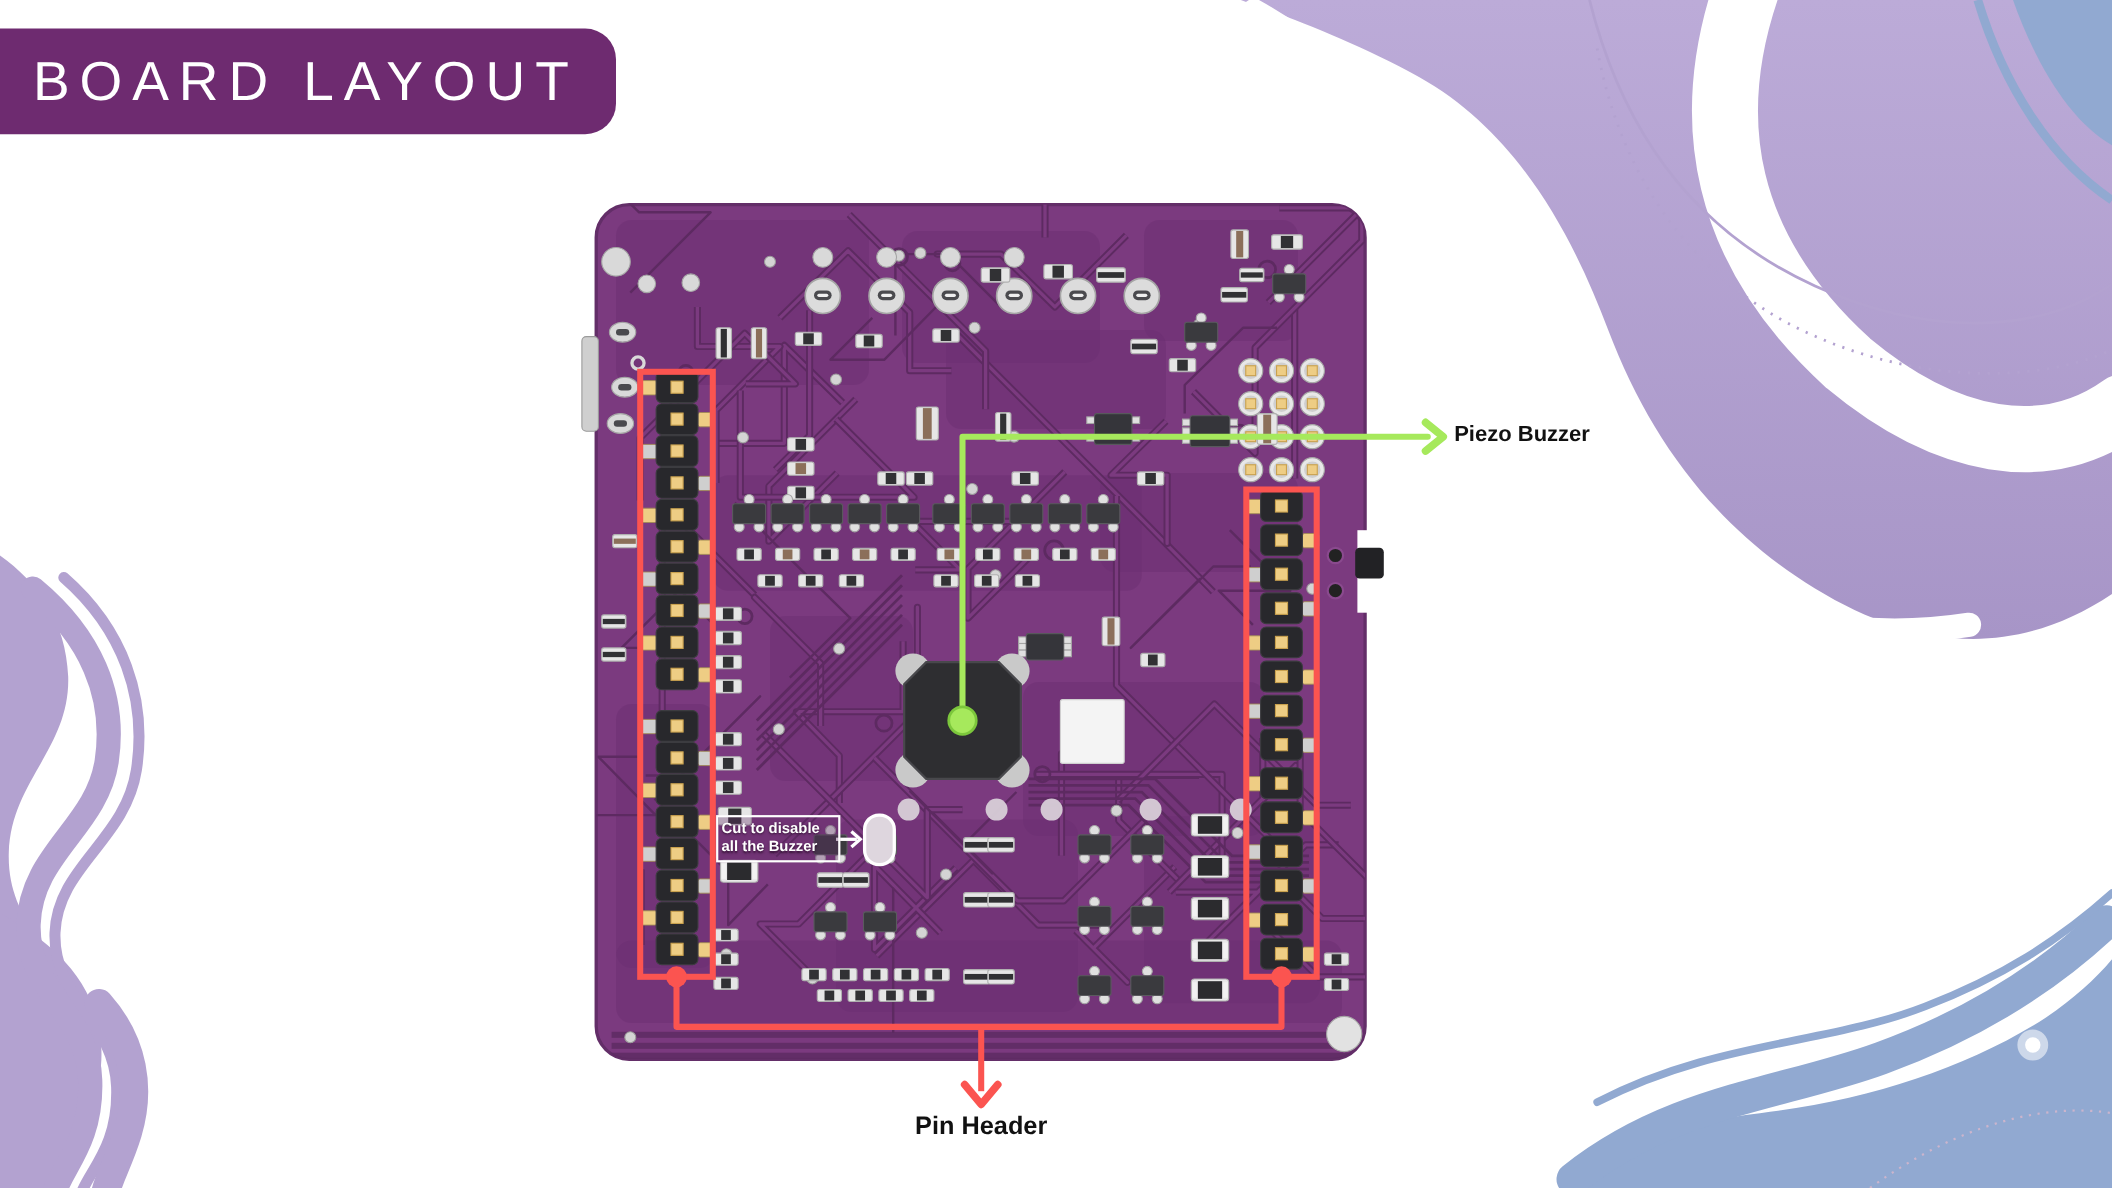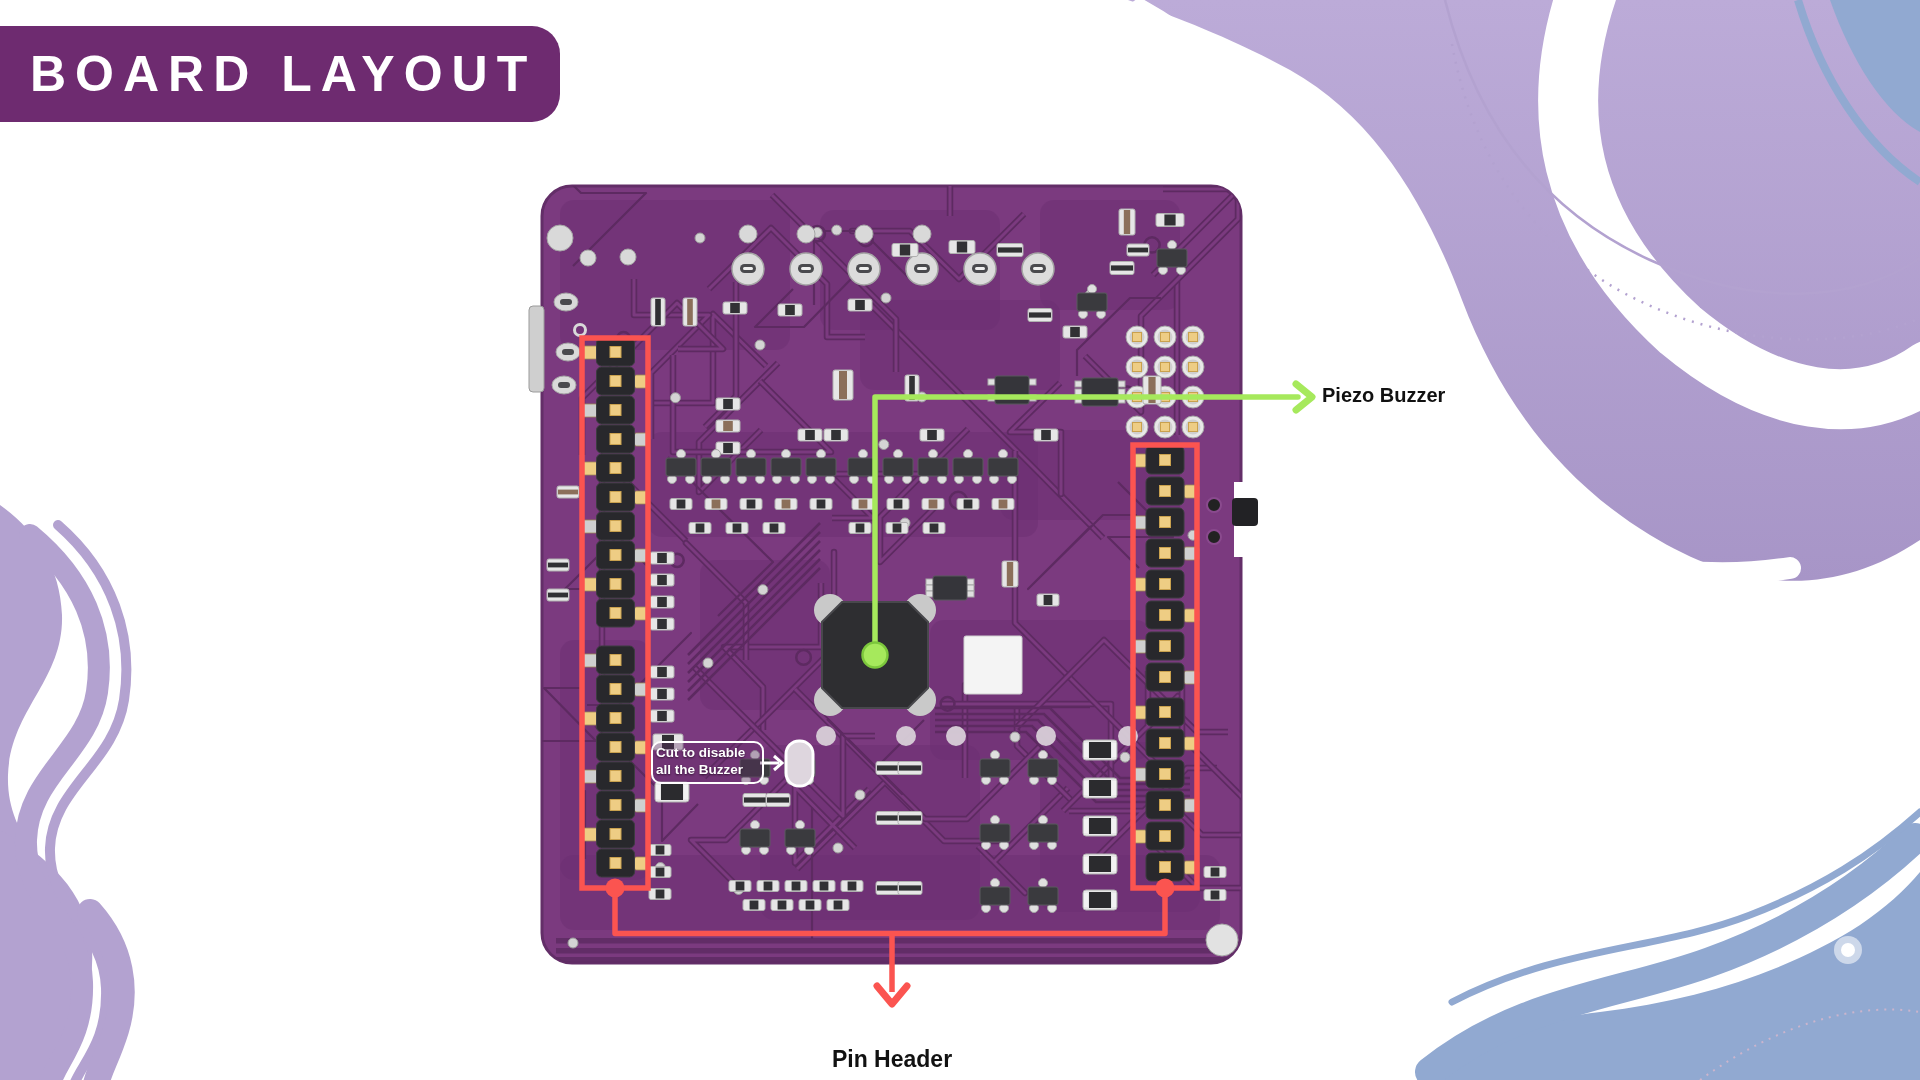--- a/index.html
+++ b/index.html
@@ -4,27 +4,27 @@
 <style>
   html,body{margin:0;padding:0;background:#fff;}
   .page{position:relative;width:1920px;height:1080px;overflow:hidden;background:#fff;
         font-family:"Liberation Sans",sans-serif;}
   .decor,.board-layer{position:absolute;inset:0;width:1920px;height:1080px;}
   .decor{z-index:0;}
   .board-layer{z-index:1;}
   .banner{position:absolute;left:0;top:26px;width:560px;height:96px;z-index:2;
           background:var(--banner-bg,#6e2b70);border-radius:0 28px 28px 0;
           display:flex;align-items:center;}
-  .banner span{color:#fff;font-weight:bold;font-size:50px;letter-spacing:9px;
+  .banner span{color:#fff;font-weight:normal;font-size:50px;letter-spacing:9px;
                padding-left:30px;white-space:nowrap;}
   .label{position:absolute;z-index:2;color:#111;font-weight:bold;}
   .label-piezo{left:1322px;top:384px;font-size:20px;text-align:center;}
-  .label-pinheader{left:792px;top:1010px;width:200px;text-align:center;font-size:23px;margin-top:36px;}
+  .label-pinheader{left:792px;top:1010px;width:200px;text-align:center;font-size:23px;}
   .cut-note{position:absolute;z-index:2;left:651px;top:741px;width:104px;
-            border:2.5px solid #fff;border-radius:10px;padding:2px 2px 3px 3px;
+            border:2.5px solid #fff;border-radius:0;padding:2px 2px 3px 3px;
             background:rgba(95,42,100,.35);color:#fff;font-size:13.5px;line-height:1.25;
             font-weight:bold;text-align:left;text-shadow:0 1px 2px rgba(40,10,40,.85);
             white-space:nowrap;}
 </style>
 </head>
 <body>
 
 <div class="page">
 
   <svg class="decor" viewBox="0 0 1920 1080" id="decor-svg">

